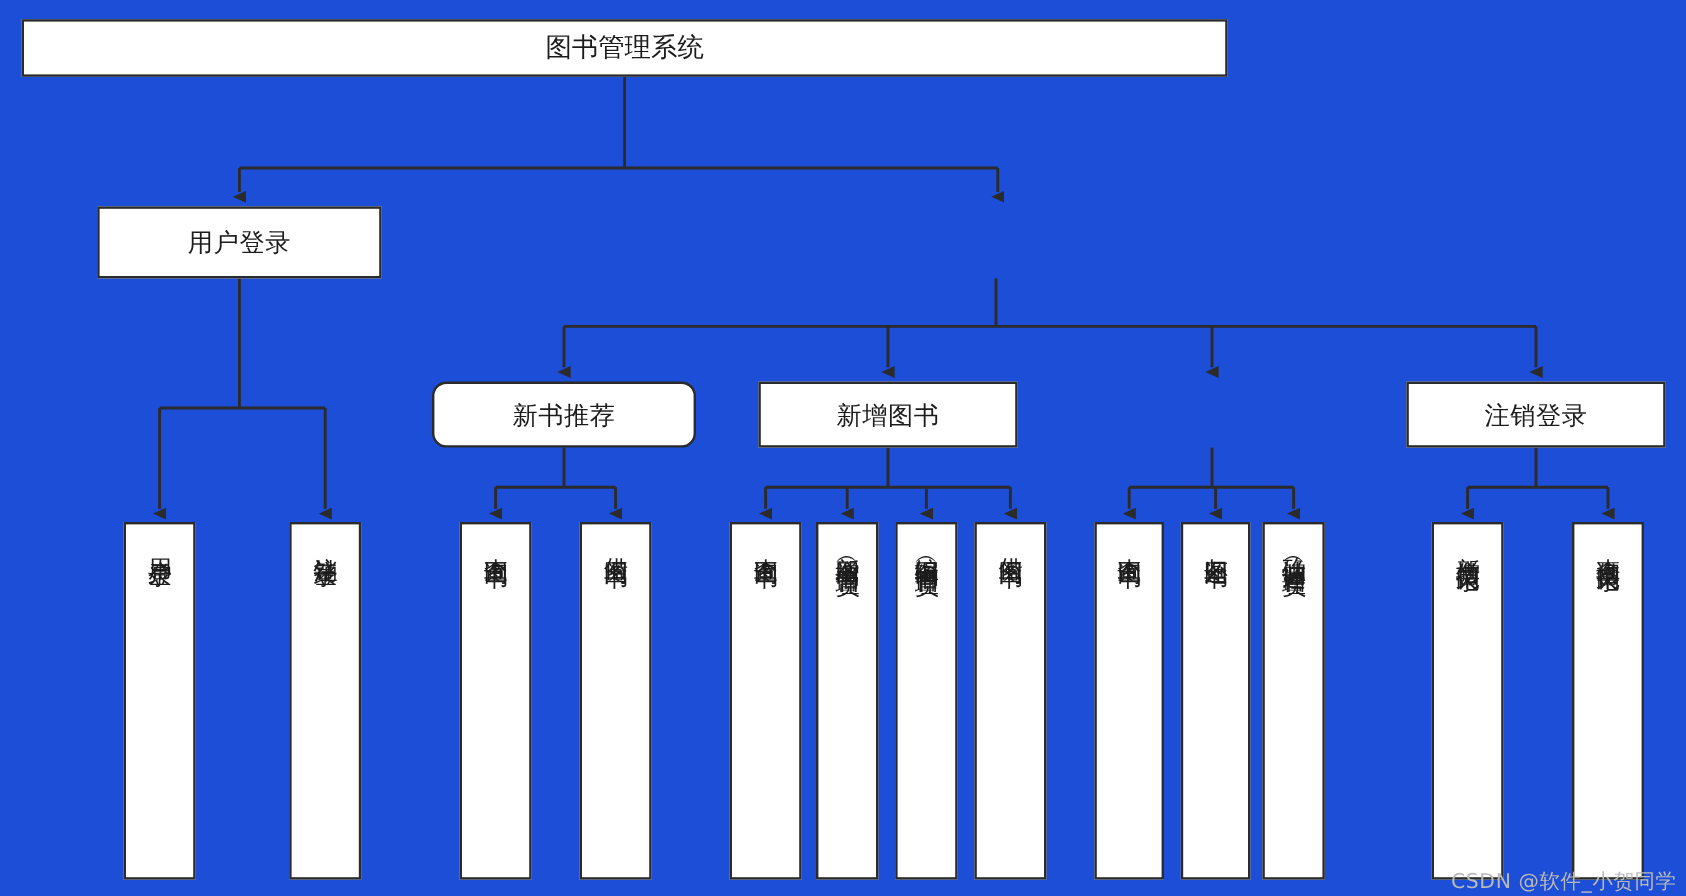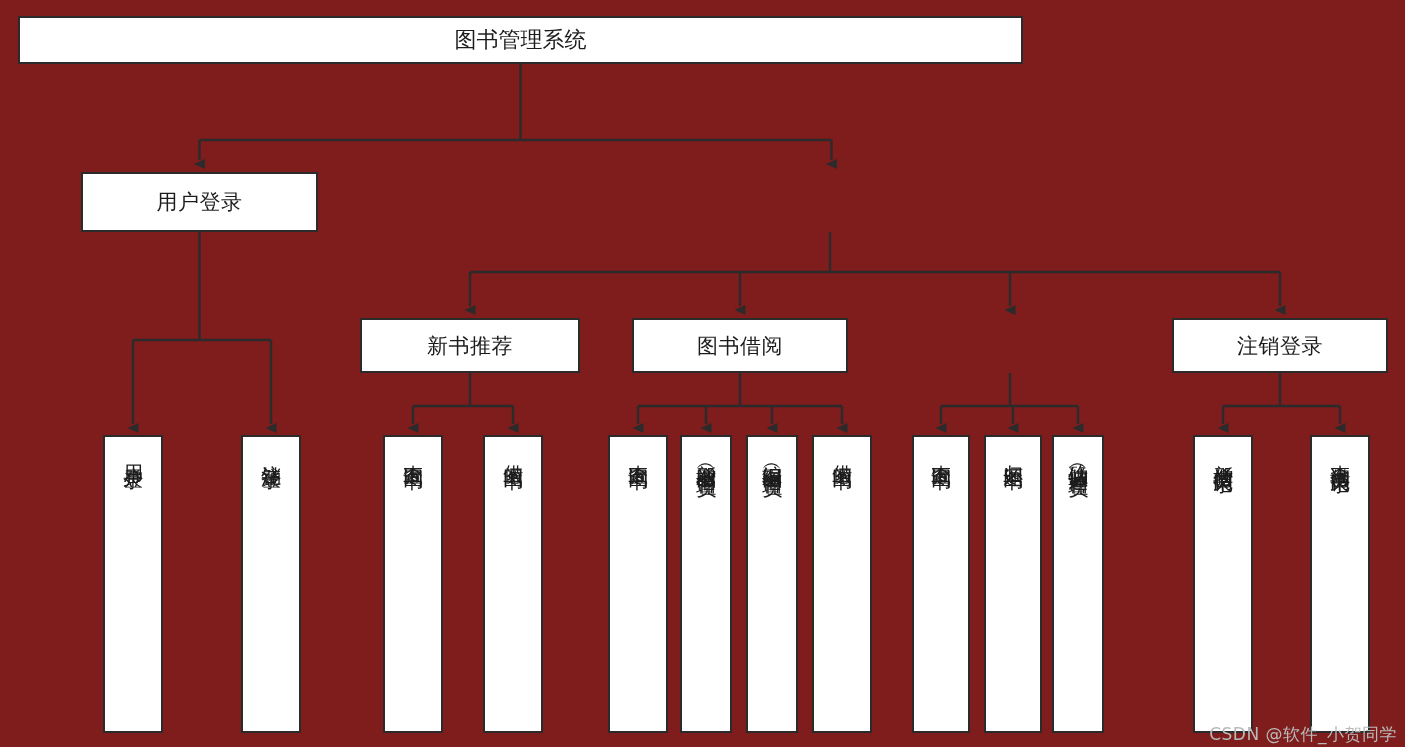--- a/index.html
+++ b/index.html
@@ -8,21 +8,21 @@
     padding: 0;
     background: #ffffff;
   }
   body {
     font-family: "DejaVu Sans", "Liberation Sans", sans-serif;
   }
   #canvas {
     position: relative;
     width: 1405px;
     height: 747px;
-    background: #7f1d1d;
+    background: #1d4ed8;
     overflow: hidden;
   }
   #edges {
     position: absolute;
     left: 0;
     top: 0;
     width: 1405px;
     height: 747px;
     pointer-events: none;
   }
@@ -127,25 +127,25 @@
   </svg>
 
   <div class="node root" style="left: 18px; top: 16px; width: 1005px; height: 48px;">
     <span class="htext">图书管理系统</span>
   </div>
 
   <div class="node horiz" style="left: 81px; top: 172px; width: 237px; height: 60px;">
     <span class="htext">用户登录</span>
   </div>
 
-  <div class="node horiz" style="left: 360px; top: 318px; width: 220px; height: 55px;">
+  <div class="node horiz" style="left: 360px; top: 318px; width: 220px; height: 55px; border-radius: 12px;">
     <span class="htext">新书推荐</span>
   </div>
   <div class="node horiz" style="left: 632px; top: 318px; width: 216px; height: 55px;">
-    <span class="htext">图书借阅</span>
+    <span class="htext">新增图书</span>
   </div>
   <div class="node horiz" style="left: 1172px; top: 318px; width: 216px; height: 55px;">
     <span class="htext">注销登录</span>
   </div>
 
   <div class="node leaf" style="left: 103px; top: 435px; width: 60px; height: 298px;">
     <span class="vtext">用户登录</span>
   </div>
   <div class="node leaf" style="left: 241px; top: 435px; width: 60px; height: 298px;">
     <span class="vtext">注销登录</span>

